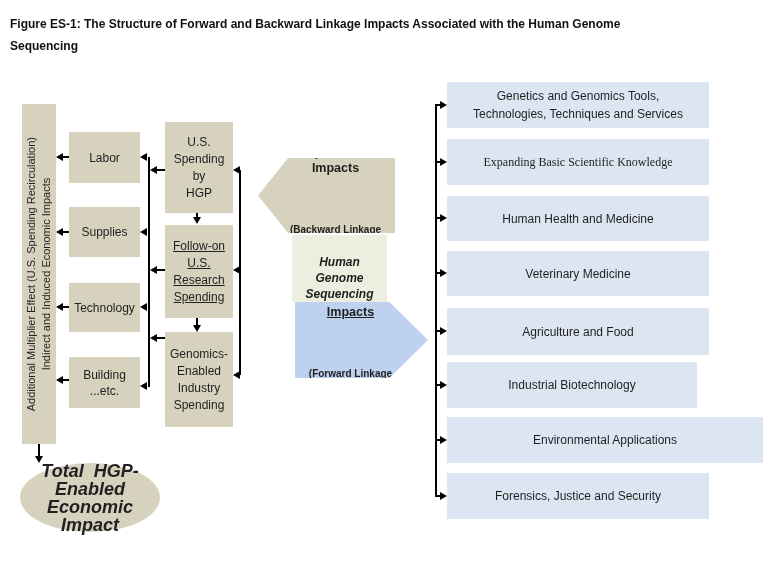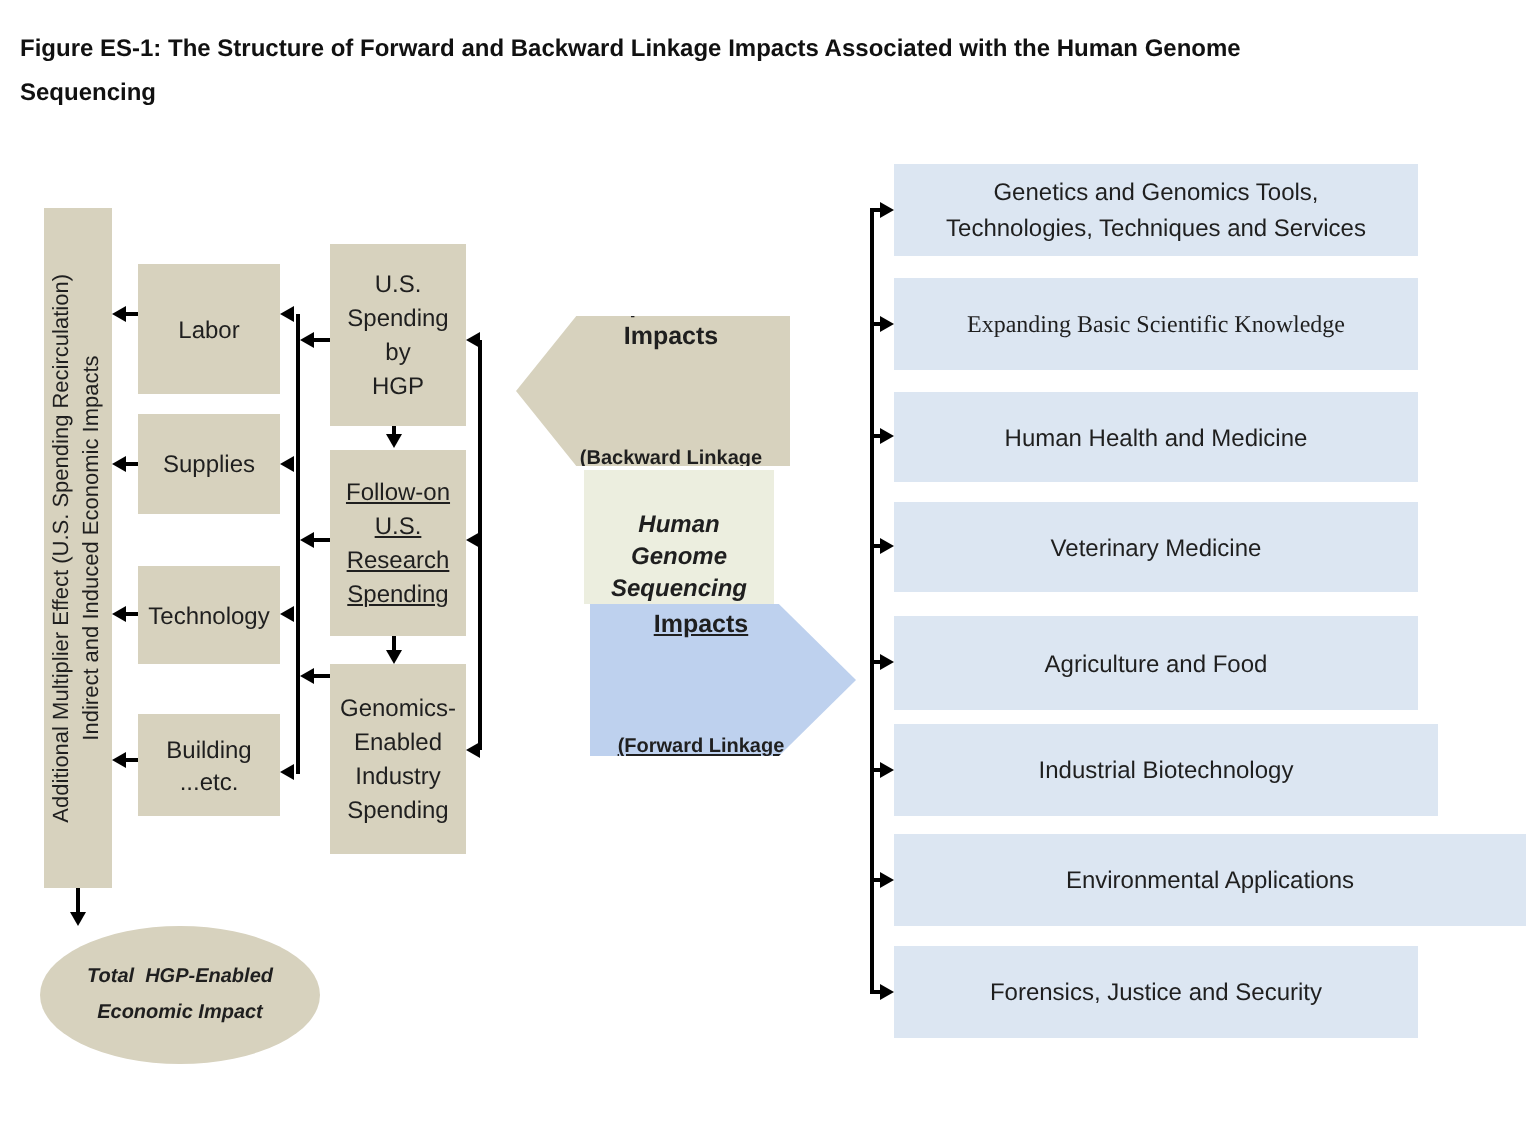--- a/index.html
+++ b/index.html
@@ -30,21 +30,21 @@
     position:absolute; display:flex; flex-direction:column;
     align-items:center; justify-content:center; text-align:center; font-weight:bold;
   }
   .shape-title { font-size:12.5px; line-height:16px; white-space:pre-line; }
   .shape-note  { font-size:10px;  line-height:12px; white-space:pre-line;margin-top:48px; }
   .exp  { background:var(--tan,#d7d2be); clip-path:polygon(0 50%,22% 0,100% 0,100% 100%,22% 100%); }
   .hgs  { background:var(--light_green,#eceedf); font-style:italic;align-items:flex-end; }
   .fun  { background:var(--arrow_blue,#bed1ee); clip-path:polygon(0 0,71% 0,100% 50%,71% 100%,0 100%); }
   .ellipse {
     border-radius:50%; font-weight:bold; font-style:italic;
-    font-size:10px; line-height:18px;
+    font-size:18px; line-height:18px;
   }
   .vline,.hline { position:absolute; background:var(--line,#000); }
   .vline { width:1.5px; }
   .hline { height:1.5px; }
   .ah { position:absolute; width:0; height:0; border-style:solid; }
   .ah-left  { border-width:4px 7px 4px 0; border-color:transparent #000 transparent transparent; }
   .ah-right { border-width:4px 0 4px 7px; border-color:transparent transparent transparent #000; }
   .ah-down  { border-width:7px 4px 0 4px; border-color:#000 transparent transparent transparent; }
 </style>
 </head>
@@ -53,21 +53,21 @@
 <div class="canvas">
 
   <div class="caption">Figure ES-1: The Structure of Forward and Backward Linkage Impacts Associated with the Human Genome
 Sequencing</div>
 
   <div class="box tan" style="left:22px;top:104px;width:34px;height:340px;">
     <div class="rail-text">Additional Multiplier Effect (U.S. Spending Recirculation)
 Indirect and Induced Economic Impacts</div>
   </div>
 
-  <div class="box tan" style="left:69px;top:132px;width:71px;height:65px;text-align:right;">
+  <div class="box tan" style="left:69px;top:132px;width:71px;height:51px;text-align:right;">
     <span class="pre">Labor</span>
   </div>
   <div class="box tan" style="left:69px;top:207px;width:71px;height:50px;">
     <span class="pre">Supplies</span>
   </div>
   <div class="box tan" style="left:69px;top:283px;width:71px;height:49px;">
     <span class="pre">Technology</span>
   </div>
   <div class="box tan" style="left:69px;top:357px;width:71px;height:51px;">
     <span class="pre">Building
@@ -131,21 +131,21 @@
   </div>
   <div class="box lblue" style="left:447px;top:196px;width:262px;height:45px;">
     <span class="pre">Human Health and Medicine</span>
   </div>
   <div class="box lblue" style="left:447px;top:251px;width:262px;height:45px;">
     <span class="pre">Veterinary Medicine</span>
   </div>
   <div class="box lblue" style="left:447px;top:308px;width:262px;height:47px;">
     <span class="pre">Agriculture and Food</span>
   </div>
-  <div class="box lblue" style="left:447px;top:362px;width:272px;height:46px;">
+  <div class="box lblue" style="left:447px;top:362px;width:250px;height:46px;">
     <span class="pre">Industrial Biotechnology</span>
   </div>
   <div class="box lblue" style="left:447px;top:417px;width:316px;height:46px;">
     <span class="pre">Environmental Applications</span>
   </div>
   <div class="box lblue" style="left:447px;top:473px;width:262px;height:46px;">
     <span class="pre">Forensics, Justice and Security</span>
   </div>
 
   <div class="vline" style="left:148px;top:157px;height:230px;"></div>

